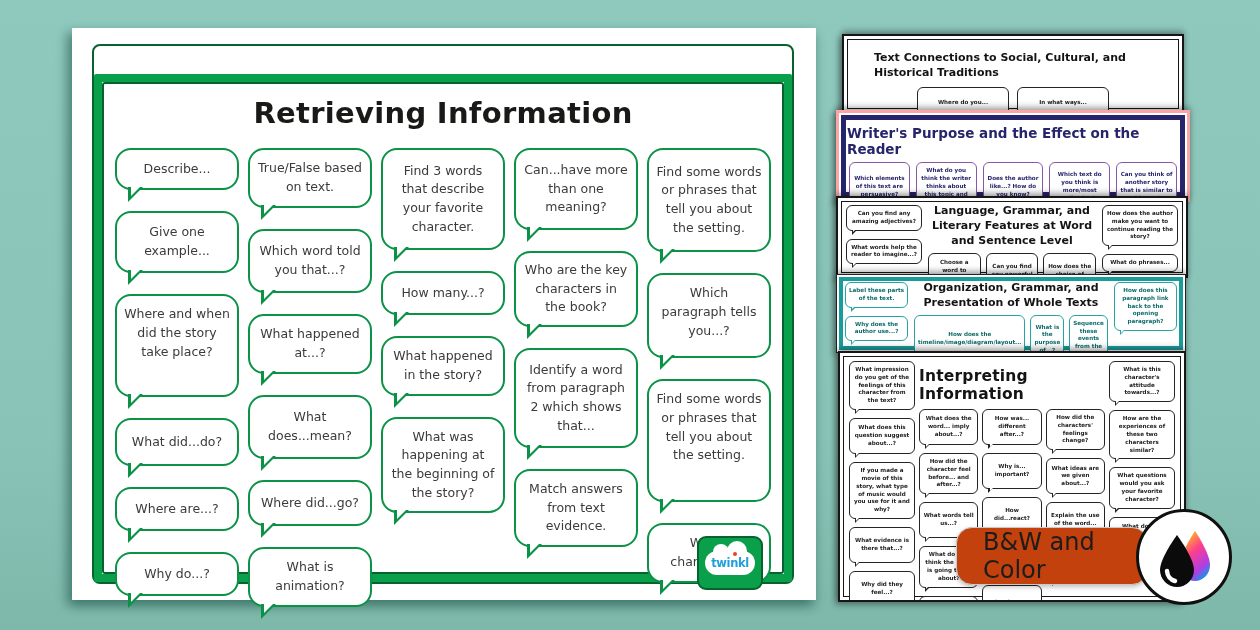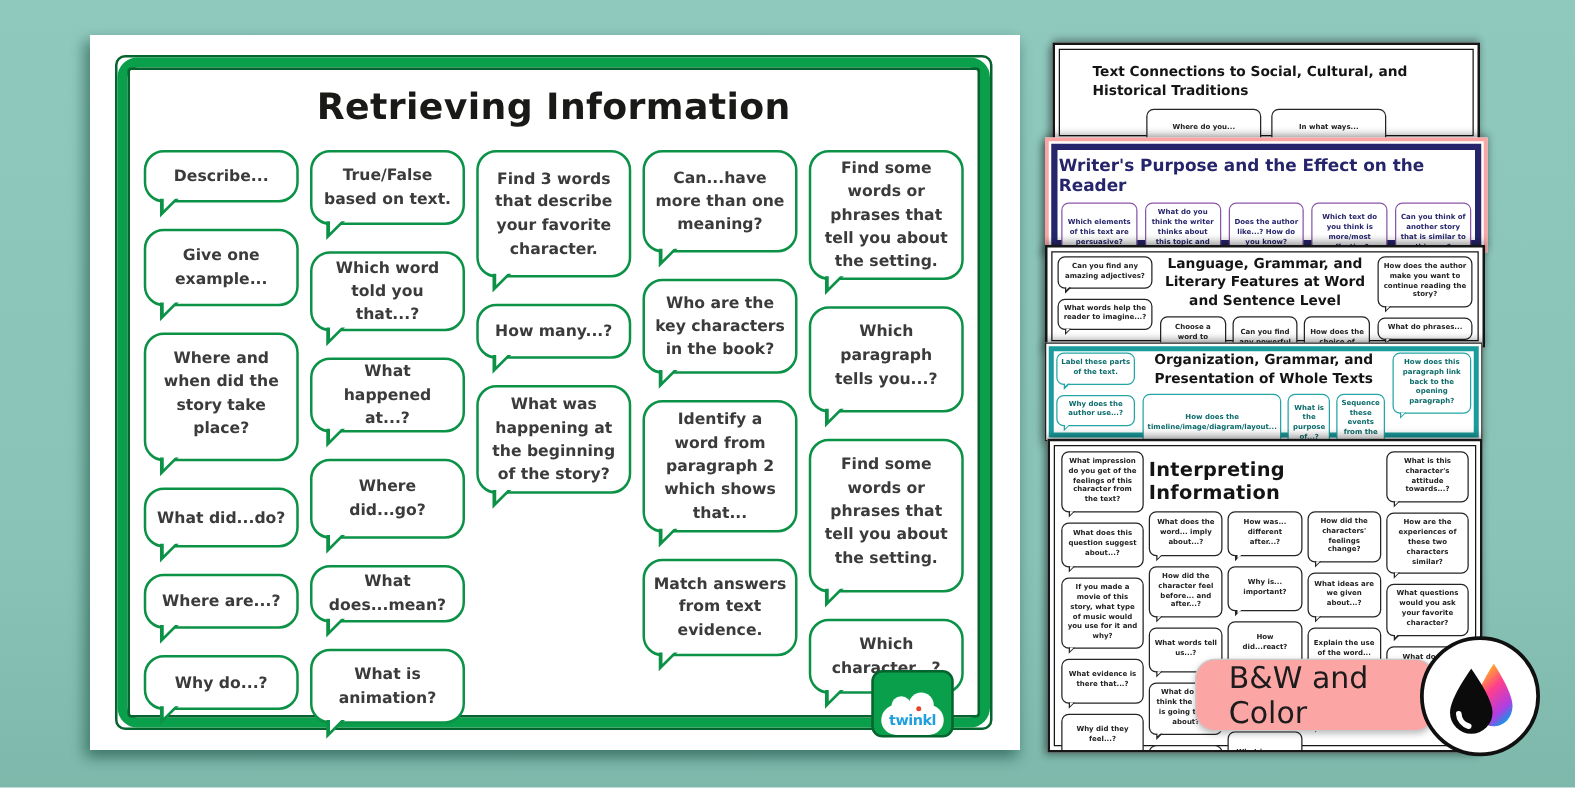--- a/index.html
+++ b/index.html
@@ -8,26 +8,26 @@
     background:linear-gradient(180deg,#8fc8bd 0%,#89c3b7 70%,#7db8ab 100%);
     font-family:"DejaVu Sans","Liberation Sans",sans-serif;
   }
 
   
   .main-card{
     position:absolute;left:72px;top:28px;width:744px;height:572px;background:#fff;
     box-shadow:-6px 5px 10px rgba(15,70,55,.38), 0 6px 10px rgba(15,70,55,.3);
   }
   .frame-outer{position:absolute;left:20px;top:16px;right:22px;bottom:16px;border:2px solid #05632e;border-radius:8px;}
-  .frame-mid{position:absolute;inset:0;border:8px solid #0a9f4a;border-radius:16px;}
+  .frame-mid{position:absolute;inset:0;border:8px solid #0a9f4a;border-radius:2px;margin-top:28px;}
   .frame-inner{position:absolute;inset:0;border:2px solid #05632e;border-radius:3px;}
   .card-title{
     margin-top:12px;text-align:center;font-size:29px;font-weight:bold;color:#191917;letter-spacing:.3px;
   }
-  .columns{position:absolute;left:10px;right:10px;top:64px;bottom:8px;display:flex;gap:9px;justify-content:center;font-weight:bold;}
+  .columns{position:absolute;left:10px;right:10px;top:64px;bottom:8px;display:flex;gap:9px;justify-content:center;}
   .mcol{width:124px;display:flex;flex-direction:column;}
   .bubble{
     position:relative;border:2.5px solid #0b9247;border-radius:16px;background:#fff;
     display:flex;align-items:center;justify-content:center;text-align:center;
     font-size:12.5px;line-height:1.5;color:#3b3b3b;padding:4px 7px;margin-bottom:21px;
   }
   .bubble::before{content:"";position:absolute;bottom:-14px;left:11px;width:0;height:0;
     border-style:solid;border-width:15px 15px 0 0;border-color:#0b9247 transparent transparent transparent;}
   .bubble::after{content:"";position:absolute;bottom:-8px;left:14px;width:0;height:0;
     border-style:solid;border-width:10px 10px 0 0;border-color:#fff transparent transparent transparent;}
@@ -53,21 +53,21 @@
   .mcol4 > :nth-child(3){min-height:88px}
   .mcol4 > :nth-child(4){min-height:66px}
   .mcol5 > :nth-child(1){min-height:92px}
   .mcol5 > :nth-child(2){min-height:68px;align-items:flex-start;padding-top:9px}
   .mcol5 > :nth-child(3){min-height:106px;align-items:flex-start;padding-top:9px}
   .mcol5 > :nth-child(4){min-height:48px}
 
   
   .twinkl-tab{
     position:absolute;left:625px;top:508px;width:62px;height:50px;background:#0a9f4a;
-    border:2px solid #05632e;border-radius:9px;z-index:3;display:flex;align-items:flex-end;justify-content:center;
+    border:2px solid #05632e;border-radius:9px;z-index:3;display:flex;align-items:center;justify-content:center;
   }
   .cloud{position:relative;width:50px;height:24px;background:#fff;border-radius:12px;display:flex;align-items:center;justify-content:center;}
   .cloud::before{content:"";position:absolute;top:-7px;left:8px;width:16px;height:16px;background:#fff;border-radius:50%;}
   .cloud::after{content:"";position:absolute;top:-10px;left:22px;width:20px;height:20px;background:#fff;border-radius:50%;}
   .cloud-text{position:relative;z-index:1;font-size:11.5px;font-weight:bold;color:#1f9fdd;letter-spacing:-.4px;}
   .logo-dot{position:absolute;z-index:2;top:1px;left:56%;width:4px;height:4px;background:#e8412c;border-radius:50%;}
 
   
   .sheet{position:absolute;left:836px;width:348px;background:#fff;overflow:hidden;
     box-shadow:-3px 3px 6px rgba(0,0,0,.35), 0 -3px 6px rgba(0,0,0,.33);}
@@ -113,21 +113,21 @@
 
   .s5-body{display:flex;gap:4px;padding:8px 9px 0;box-sizing:border-box;}
   .s5-col{width:66px;display:flex;flex-direction:column;}
   .s5-mid{flex:1;display:flex;flex-direction:column;}
   .s5-midcols{display:flex;gap:4px;}
   .s5-midcols .s5-col{flex:1;width:auto;}
   .s5-col .tb{min-height:26px;}
 
   
   .badge-pill{
-    position:absolute;left:956px;top:527px;width:192px;height:58px;background:#fca5a5;
+    position:absolute;left:956px;top:527px;width:192px;height:58px;background:#c2410c;
     border:1px solid #c9c9c9;border-radius:16px;z-index:6;display:flex;align-items:center;justify-content:flex-end;
     padding-left:26px;box-sizing:border-box;font-size:24px;color:#1c1c1c;
     box-shadow:0 2px 5px rgba(0,0,0,.25);
   }
   .badge-circle{
     position:absolute;left:1136px;top:509px;width:96px;height:96px;background:#fff;
     border:3px solid #101010;border-radius:50%;z-index:7;box-sizing:border-box;
     display:flex;align-items:center;justify-content:center;
   }
 </style>
@@ -145,27 +145,28 @@
               <div class="bubble">Give one example...</div>
               <div class="bubble">Where and when did the story take place?</div>
               <div class="bubble">What did...do?</div>
               <div class="bubble">Where are...?</div>
               <div class="bubble">Why do...?</div>
             </div>
           <div class="mcol mcol2">
               <div class="bubble">True/False based on text.</div>
               <div class="bubble">Which word told you that...?</div>
               <div class="bubble">What happened at...?</div>
+              <div class="bubble">What does...mean?</div>
               <div class="bubble">Where did...go?</div>
-              <div class="bubble">What does...mean?</div>
               <div class="bubble">What is animation?</div>
             </div>
           <div class="mcol mcol3">
               <div class="bubble">Find 3 words that describe your favorite character.</div>
               <div class="bubble">How many...?</div>
+              <div class="bubble">What happened in the story?</div>
               <div class="bubble">What was happening at the beginning of the story?</div>
             </div>
           <div class="mcol mcol4">
               <div class="bubble">Can...have more than one meaning?</div>
               <div class="bubble">Who are the key characters in the book?</div>
               <div class="bubble">Identify a word from paragraph 2 which shows that...</div>
               <div class="bubble">Match answers from text evidence.</div>
             </div>
           <div class="mcol mcol5">
               <div class="bubble">Find some words or phrases that tell you about the setting.</div>

